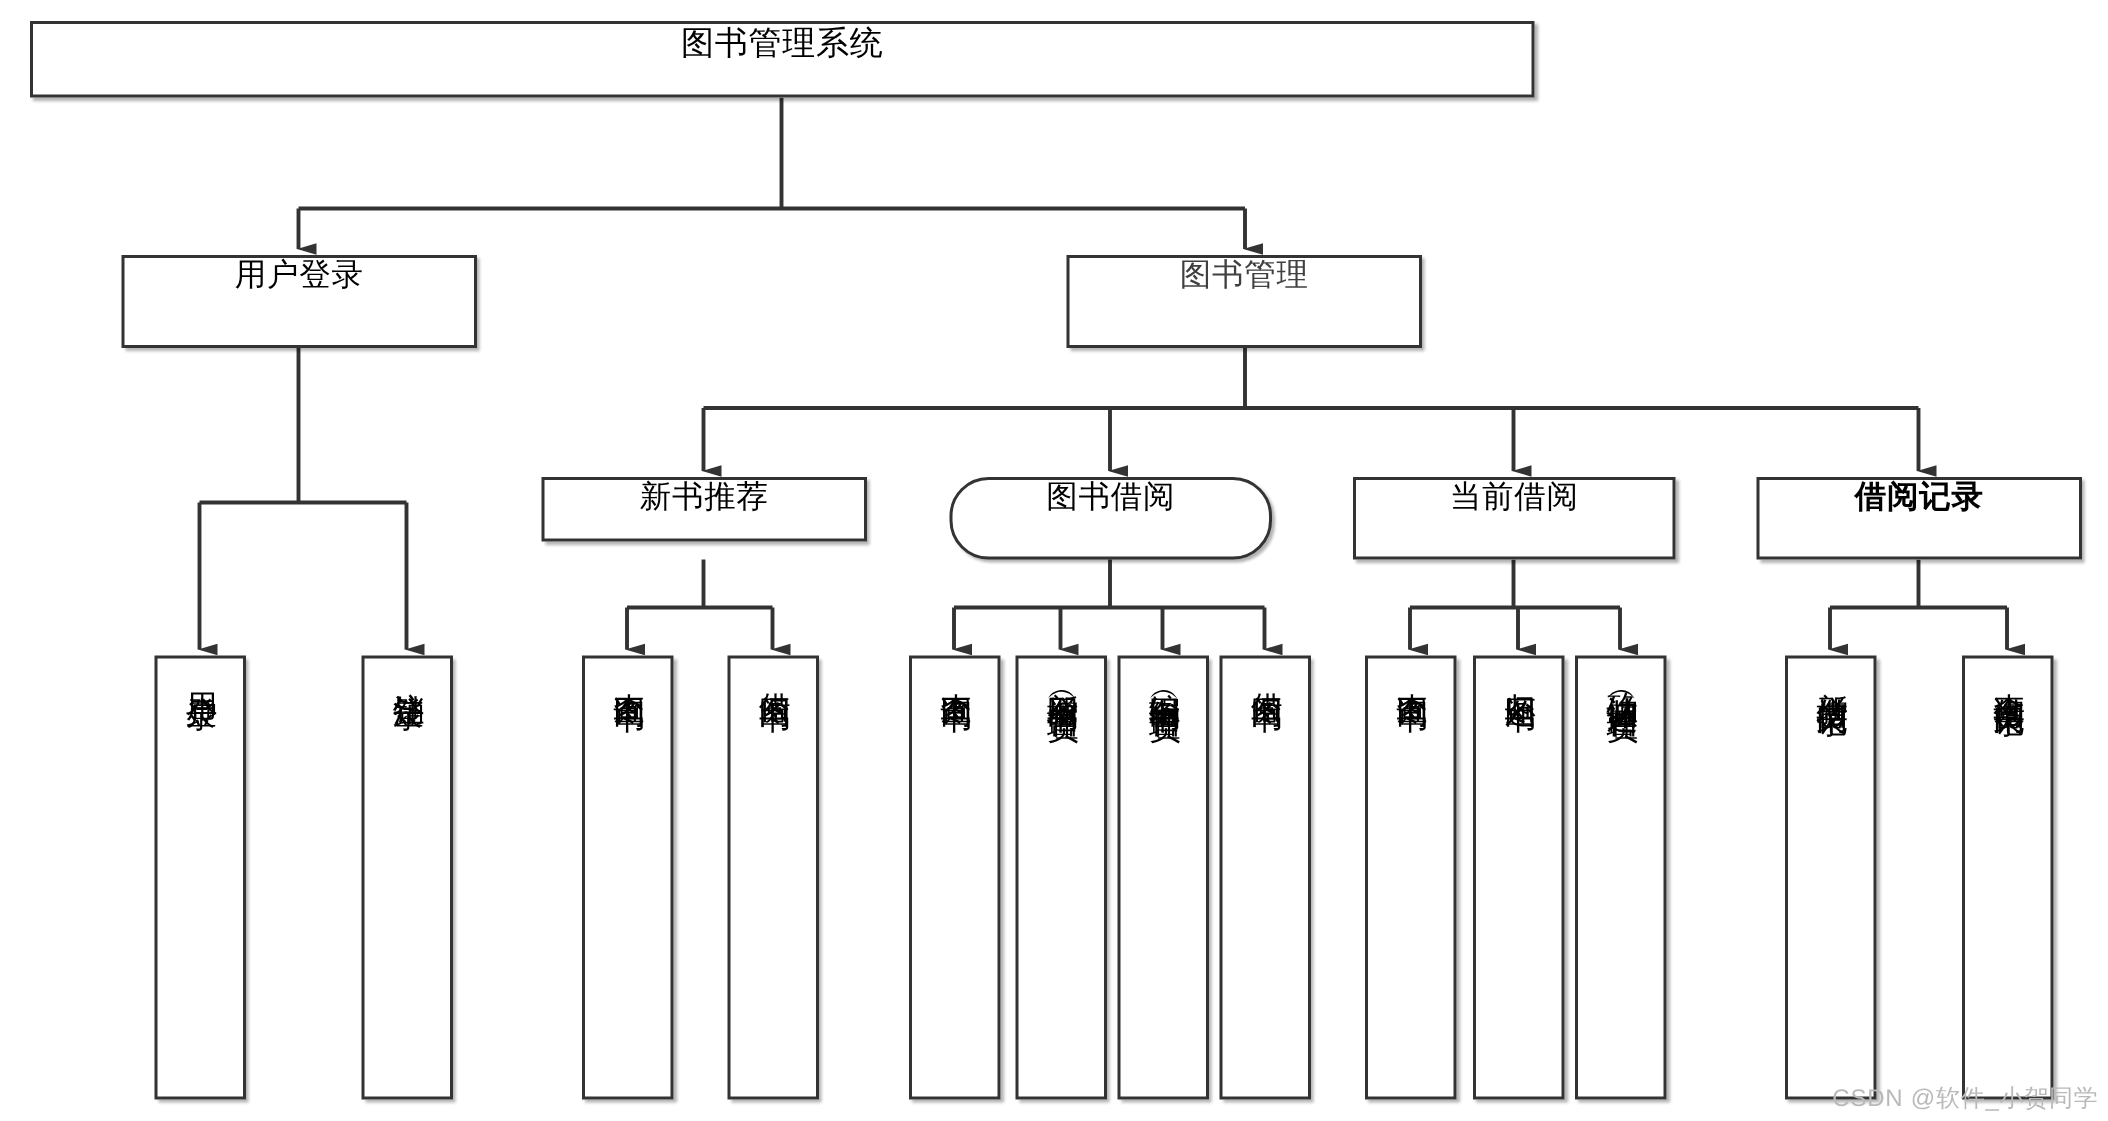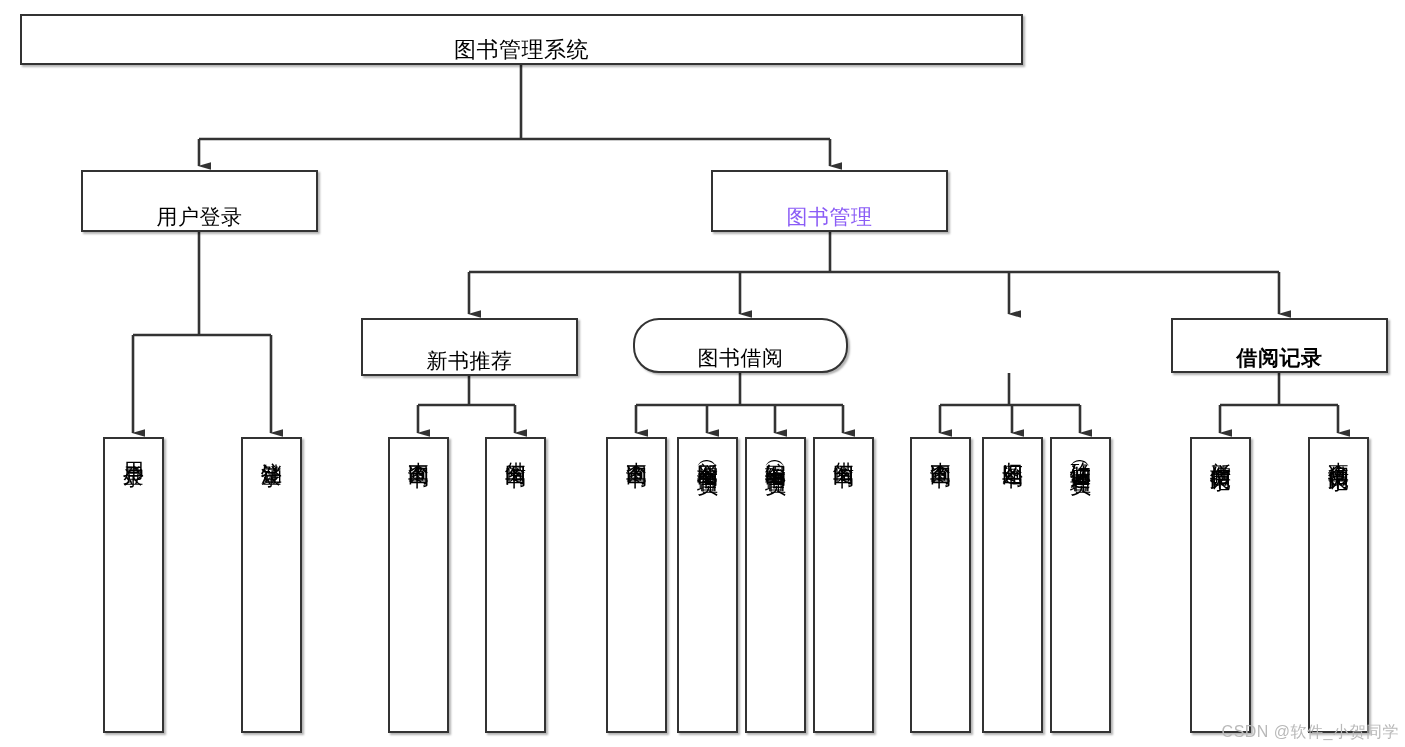--- a/index.html
+++ b/index.html
@@ -26,21 +26,21 @@
     height: 747px;
     pointer-events: none;
   }
   .node {
     position: absolute;
     box-sizing: border-box;
     background: #ffffff;
     border: 2px solid #333333;
     box-shadow: 2px 2px 2px rgba(0,0,0,0.30);
     display: flex;
-    align-items: flex-end;
+    align-items: flex-start;
     justify-content: center;
     color: #000000;
     z-index: 2;
   }
   .node .label {
     color: #000000;
     text-align: center;
     line-height: 1.18;
     user-select: none;
   }
@@ -136,29 +136,32 @@
   </svg>
 
   <div class="node horiz root" style="left: 20px; top: 14px; width: 1003px; height: 51px; border-color: rgb(51, 51, 51); background: rgb(255, 255, 255);">
     <span class="label" style="color: rgb(0, 0, 0);">图书管理系统</span>
   </div>
 
   <div class="node horiz" style="left: 81px; top: 170px; width: 237px; height: 62px; border-color: rgb(51, 51, 51); background: rgb(255, 255, 255);">
     <span class="label" style="color: rgb(0, 0, 0);">用户登录</span>
   </div>
   <div class="node horiz" style="left: 711px; top: 170px; width: 237px; height: 62px; border-color: rgb(51, 51, 51); background: rgb(255, 255, 255);">
-    <span class="label" style="color: #8b5cf6;">图书管理</span>
-  </div>
-
-  <div class="node horiz" style="left: 361px; top: 318px; width: 217px; height: 58px; border-color: rgb(51, 51, 51); background: rgb(255, 255, 255);">
+    <span class="label" style="color: #404040;">图书管理</span>
+  </div>
+
+  <div class="node horiz" style="left: 361px; top: 318px; width: 217px; height: 43px; border-color: rgb(51, 51, 51); background: rgb(255, 255, 255);">
     <span class="label" style="color: rgb(0, 0, 0);">新书推荐</span>
   </div>
   <div class="node horiz" style="left: 633px; top: 318px; width: 215px; height: 55px; border-color: rgb(51, 51, 51); background: rgb(255, 255, 255); border-radius: 26px;">
     <span class="label" style="color: rgb(0, 0, 0);">图书借阅</span>
   </div>
+  <div class="node horiz" style="left: 902px; top: 318px; width: 215px; height: 55px; border-color: rgb(51, 51, 51); background: rgb(255, 255, 255);">
+    <span class="label" style="color: rgb(0, 0, 0);">当前借阅</span>
+  </div>
   <div class="node horiz" style="left: 1171px; top: 318px; width: 217px; height: 55px; border-color: rgb(51, 51, 51); background: rgb(255, 255, 255); font-weight: bold;">
     <span class="label" style="color: rgb(0, 0, 0);">借阅记录</span>
   </div>
 
   <div class="node vert" style="left: 103px; top: 437px; width: 61px; height: 296px; border-color: rgb(51, 51, 51); background: rgb(255, 255, 255);">
     <span class="label" style="color: rgb(0, 0, 0);">用户登录</span>
   </div>
   <div class="node vert" style="left: 241px; top: 437px; width: 61px; height: 296px; border-color: rgb(51, 51, 51); background: rgb(255, 255, 255);">
     <span class="label" style="color: rgb(0, 0, 0);">注销登录</span>
   </div>

